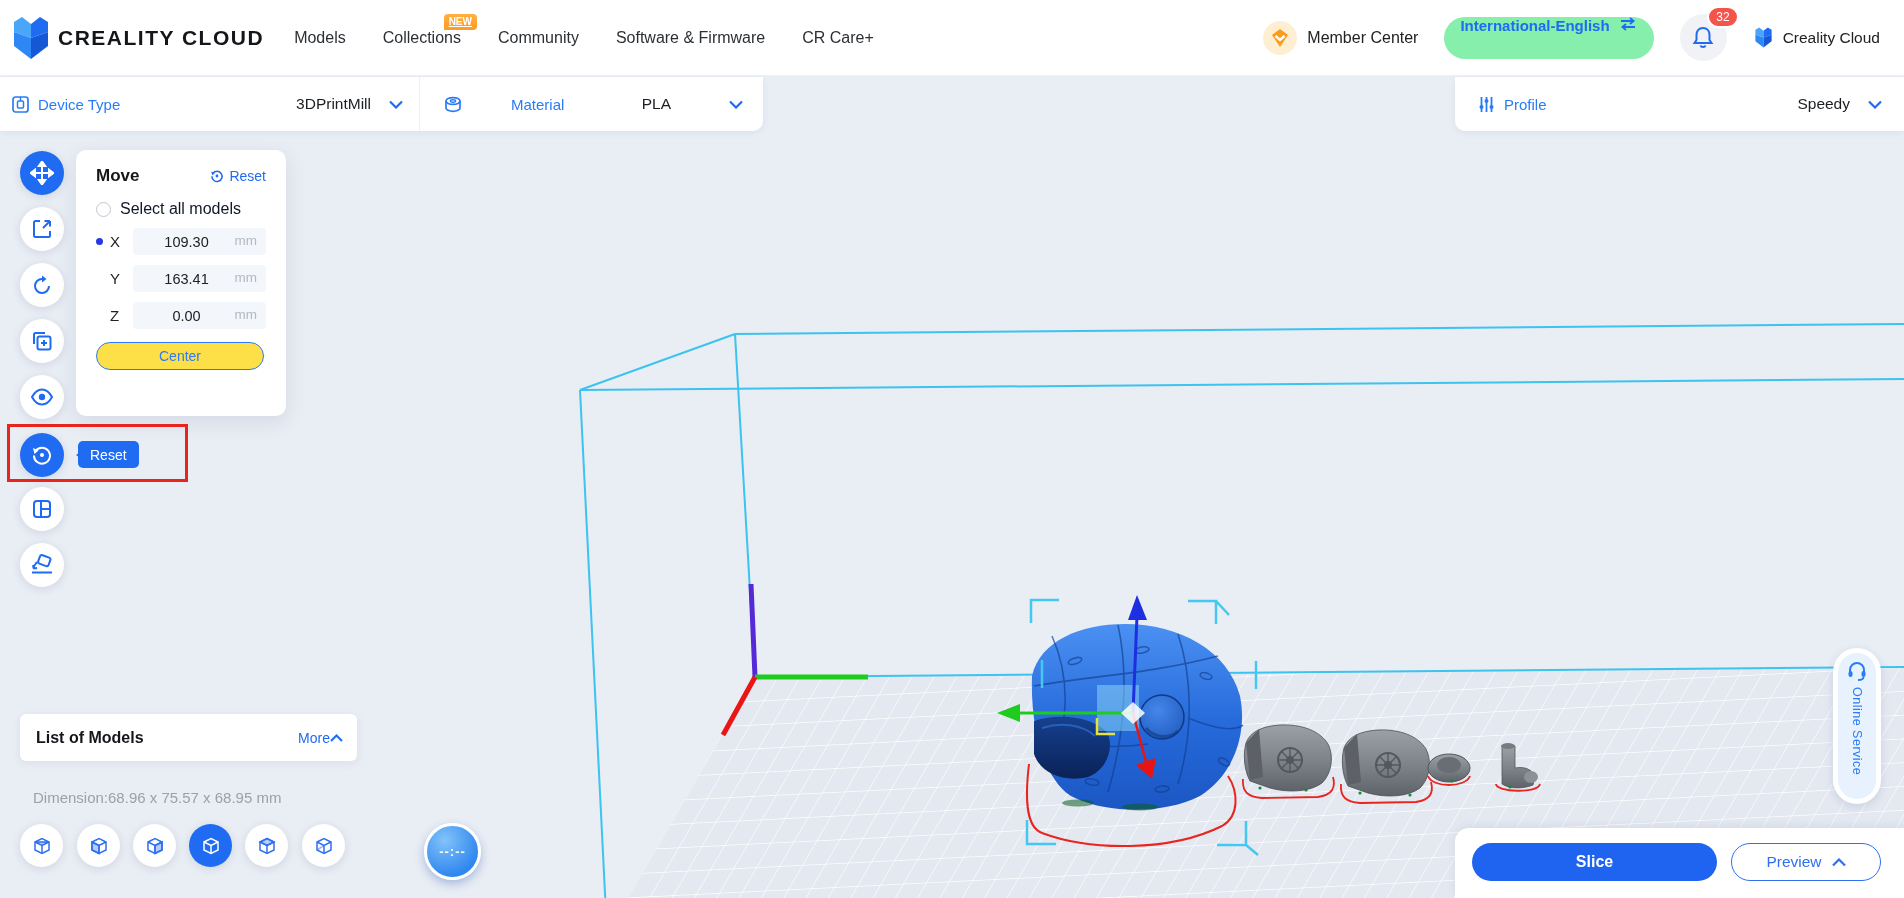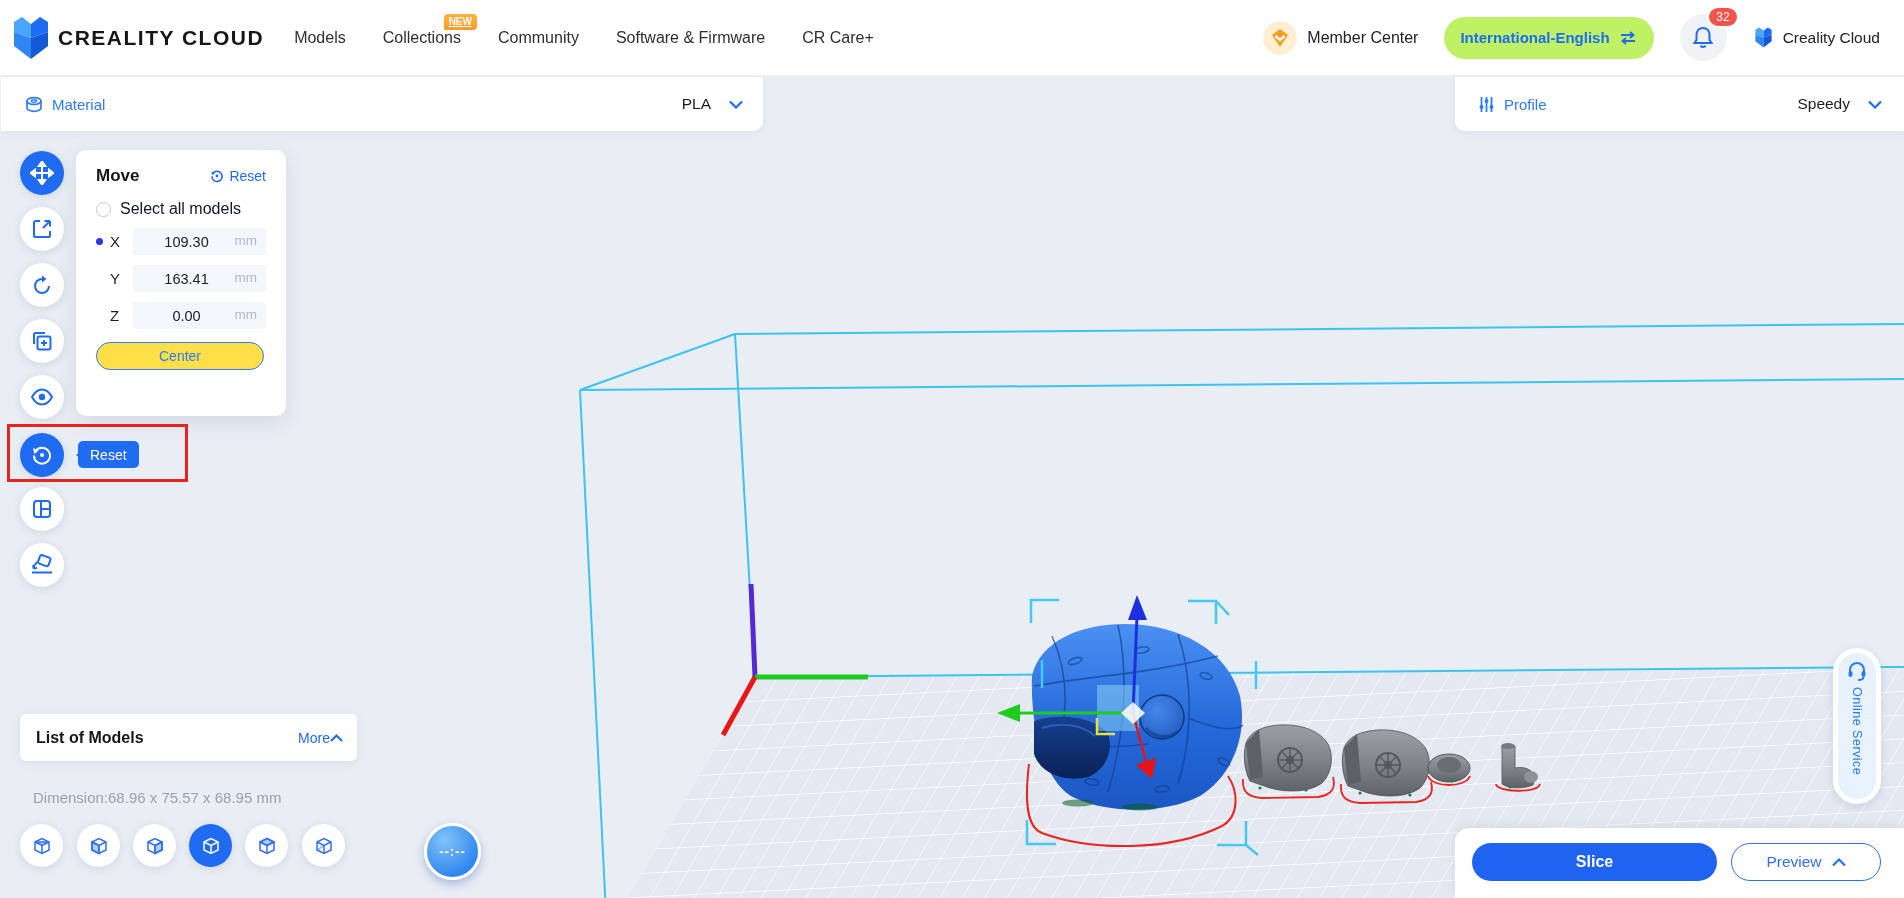--- a/index.html
+++ b/index.html
@@ -15,21 +15,21 @@
   .nav-item { font-size:16px; color:#2c2f33; cursor:pointer; position:relative; white-space:nowrap; }
   .new-badge { position:absolute; top:-15px; right:-16px; background:linear-gradient(180deg,#ffb043,#ff9a23);
                color:#fff; font-size:10px; font-weight:bold; padding:2px 5px 3px; border-radius:4px 4px 4px 1px;text-decoration:underline; }
   .hdr-right { display:flex; align-items:center; margin-left:auto; margin-right:24px; gap:26px; }
   .search-box { width:279px; height:40px; background:#f1f3f7; border-radius:20px; display:flex; align-items:center; padding:0 14px 0 20px; }
   .search-box input { flex:1; border:none; outline:none; background:transparent; font-size:15px; color:#333;
                       font-family:"Liberation Sans",sans-serif; }
   .search-box input::placeholder { color:#9aa3ad; }
   .member { display:flex; align-items:center; gap:10px; font-size:16px; color:#222; cursor:pointer; }
   .member-ic { width:34px; height:34px; border-radius:50%; background:#ffefd2; display:flex; align-items:center; justify-content:center; }
-  .lang-pill { height:42px; background:#bef264; border-radius:21px; display:flex; align-items:center; gap:8px;
+  .lang-pill { height:42px; background:#86efac; border-radius:21px; display:flex; align-items:flex-start; gap:8px;
                padding:0 16px; color:#1f6bf2; font-weight:bold; font-size:15px; cursor:pointer; white-space:nowrap; }
   .bell-wrap { position:relative; width:47px; height:47px; background:#f0f2f5; border-radius:50%;
                display:flex; align-items:center; justify-content:center; cursor:pointer; }
   .bell-badge { position:absolute; top:-8px; right:-12px; background:#f5544a; color:#fff; font-size:12px;
                 padding:2px 7px; border-radius:11px; border:2px solid #fff; }
   .account { display:flex; align-items:center; gap:9px; font-size:15.5px; color:#222; cursor:pointer; white-space:nowrap; }
 
   
   .cfg-left { position:absolute; top:77px; left:0; width:763px; height:54px; background:#fff;
               border-radius:0 0 10px 0; display:flex; align-items:center; z-index:30;
@@ -291,22 +291,34 @@
         <polygon points="36,6 28,1 19,8 19,22 36,16" fill="#1f6bf2"></polygon>
         <polygon points="2,16 19,22 19,43 2,30" fill="#2f87f5"></polygon>
         <polygon points="36,16 19,22 19,43 36,30" fill="#1558d6"></polygon>
       </svg>
       <span>Creality Cloud</span>
     </div>
   </div>
 </div>
 
 <div class="cfg-left">
+  <div class="cfg-sec" style="padding-left:12px; width:419px;">
+    <svg width="17" height="17" viewBox="0 0 17 17">
+      <rect x="1" y="1" width="15" height="15" rx="2.5" fill="none" stroke="#2a7cf5" stroke-width="1.7"></rect>
+      <rect x="5.5" y="5" width="6" height="7" rx="1" fill="none" stroke="#2a7cf5" stroke-width="1.5"></rect>
+      <line x1="8.5" y1="1" x2="8.5" y2="5" stroke="#2a7cf5" stroke-width="1.5"></line>
+    </svg>
+    <span class="cfg-label">Device Type</span>
+    <span class="cfg-value" style="margin-left:auto;">3DPrintMill</span>
+    <svg class="chev" width="14" height="9" viewBox="0 0 14 9" style="margin-right:16px;">
+      <polyline points="1,1.5 7,7.5 13,1.5" fill="none" stroke="#1f6bf2" stroke-width="2.2"></polyline>
+    </svg>
+  </div>
   <div class="cfg-div"></div>
-  <div class="cfg-sec" style="padding-left:24px; flex:1;">
+  <div class="cfg-sec" style="padding-left:24px; flex:1;gap:40px;">
     <svg width="18" height="17" viewBox="0 0 18 17">
       <ellipse cx="9" cy="5" rx="7" ry="3.4" fill="none" stroke="#2a7cf5" stroke-width="1.7"></ellipse>
       <path d="M2,5 V12 C2,13.8 5.1,15.3 9,15.3 C12.9,15.3 16,13.8 16,12 V5" fill="none" stroke="#2a7cf5" stroke-width="1.7"></path>
       <ellipse cx="9" cy="5" rx="2.6" ry="1.2" fill="none" stroke="#2a7cf5" stroke-width="1.4"></ellipse>
     </svg>
     <span class="cfg-label">Material</span>
     <span class="cfg-value" style="margin-left:auto;">PLA</span>
     <svg class="chev" width="14" height="9" viewBox="0 0 14 9" style="margin-right:20px;">
       <polyline points="1,1.5 7,7.5 13,1.5" fill="none" stroke="#1f6bf2" stroke-width="2.2"></polyline>
     </svg>

